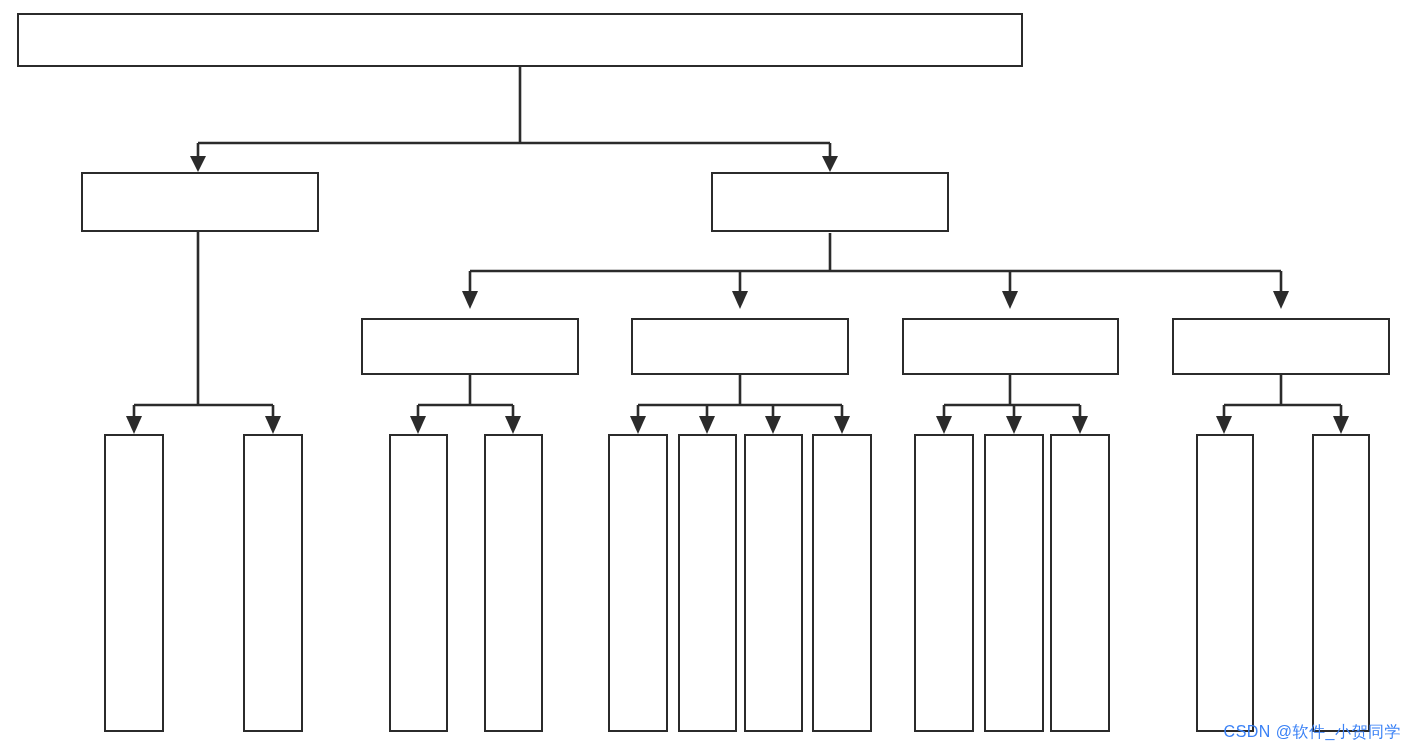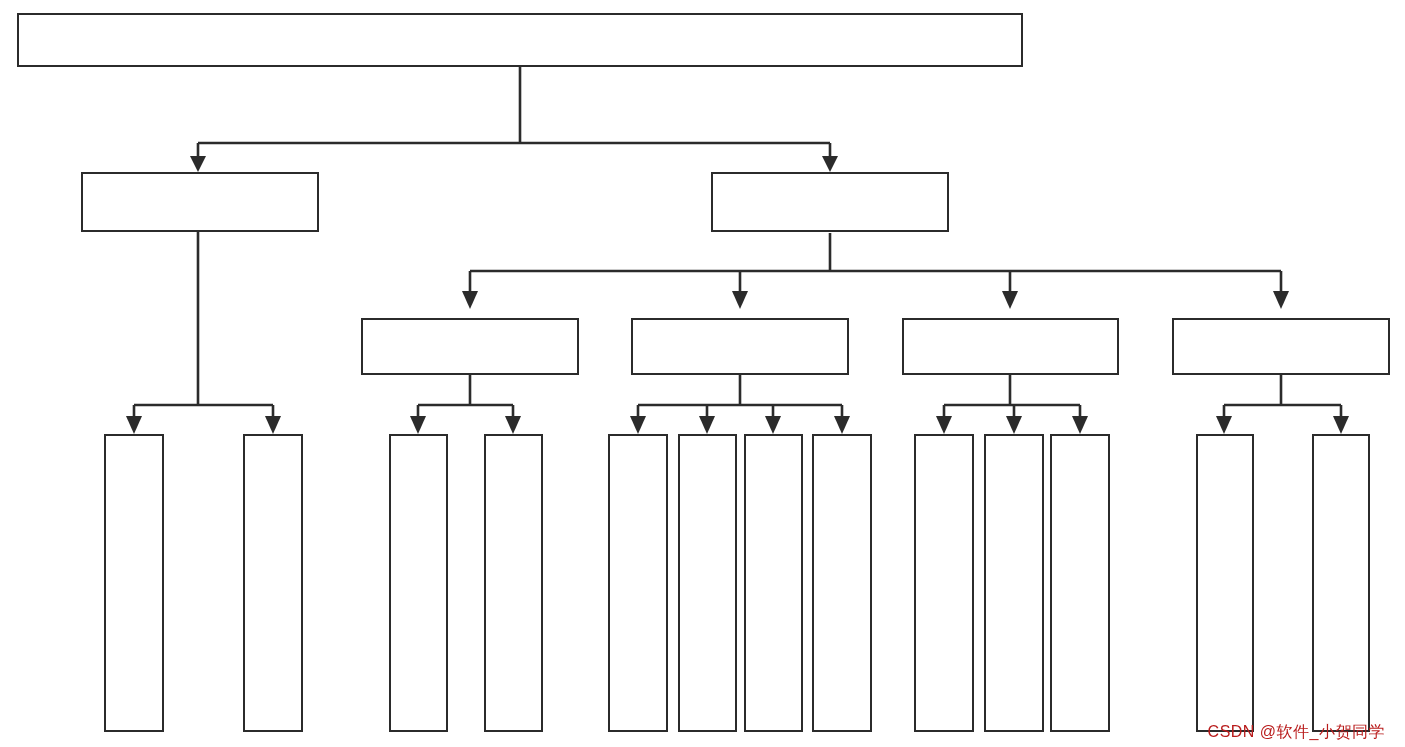--- a/index.html
+++ b/index.html
@@ -19,22 +19,22 @@
   }
   .horiz .lbl{font-size:21px;letter-spacing:1px;}
   .root .lbl{font-size:22px;letter-spacing:1px;}
   .vert .lbl{
     writing-mode:vertical-rl;text-orientation:upright;
     font-size:20px;letter-spacing:3px;white-space:nowrap;
     align-items:flex-start;justify-content:center;padding-top:10px;
     box-sizing:border-box;
   }
   .watermark{
-    position:absolute;right:20px;bottom:4px;
-    font-size:16px;color:#b91c1c;white-space:nowrap;
+    position:absolute;right:4px;bottom:4px;
+    font-size:16px;color:#3b82f6;white-space:nowrap;
     letter-spacing:0.5px;
     margin-left:30px;
   }
   svg .edge{stroke:#2b2b2b;stroke-width:2.6;fill:none;}
   svg .arrowhead{fill:#2b2b2b;}
 </style>
 </head>
 <body>
 
 <svg id="diagram" viewBox="0 0 1405 747">

